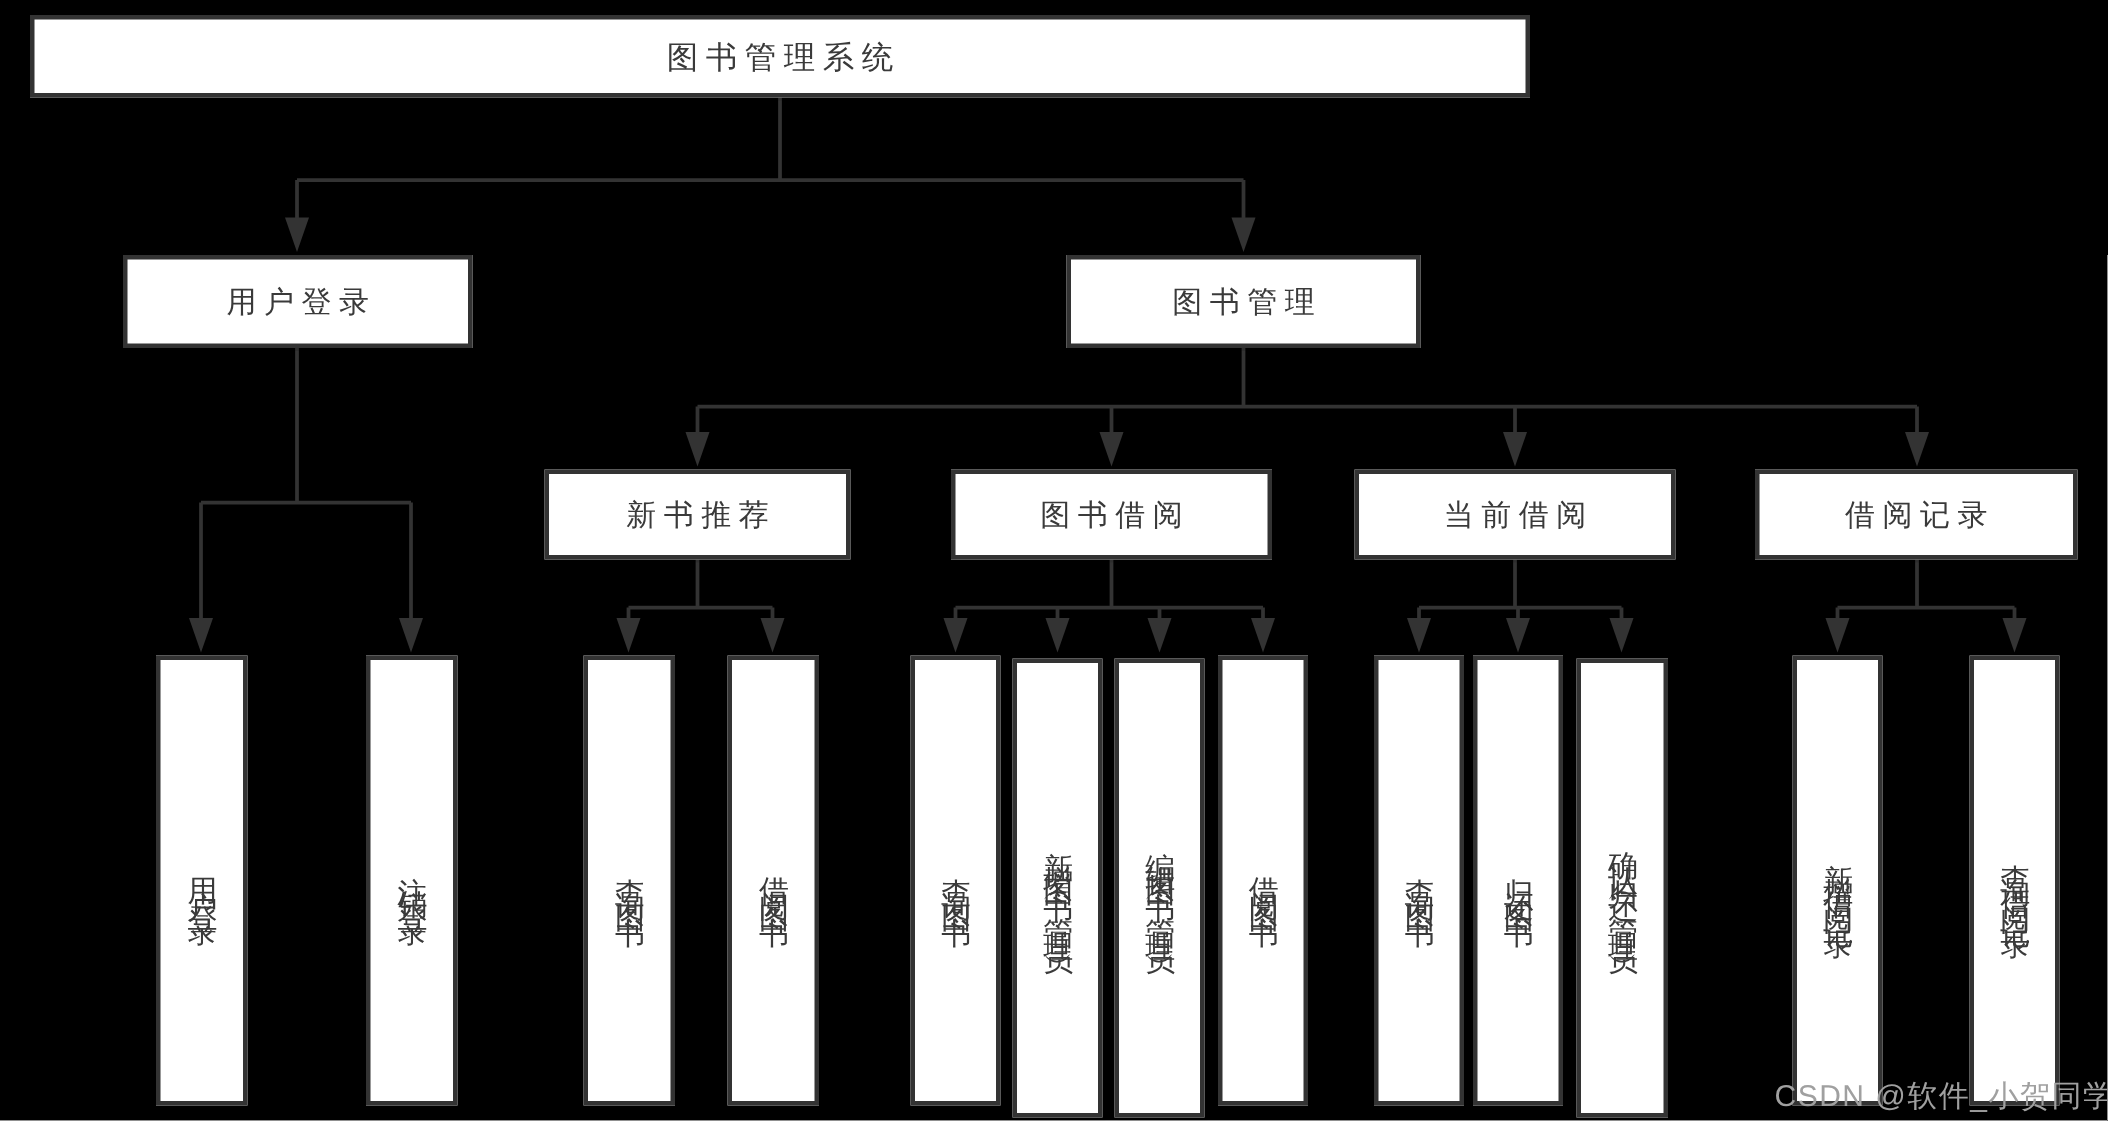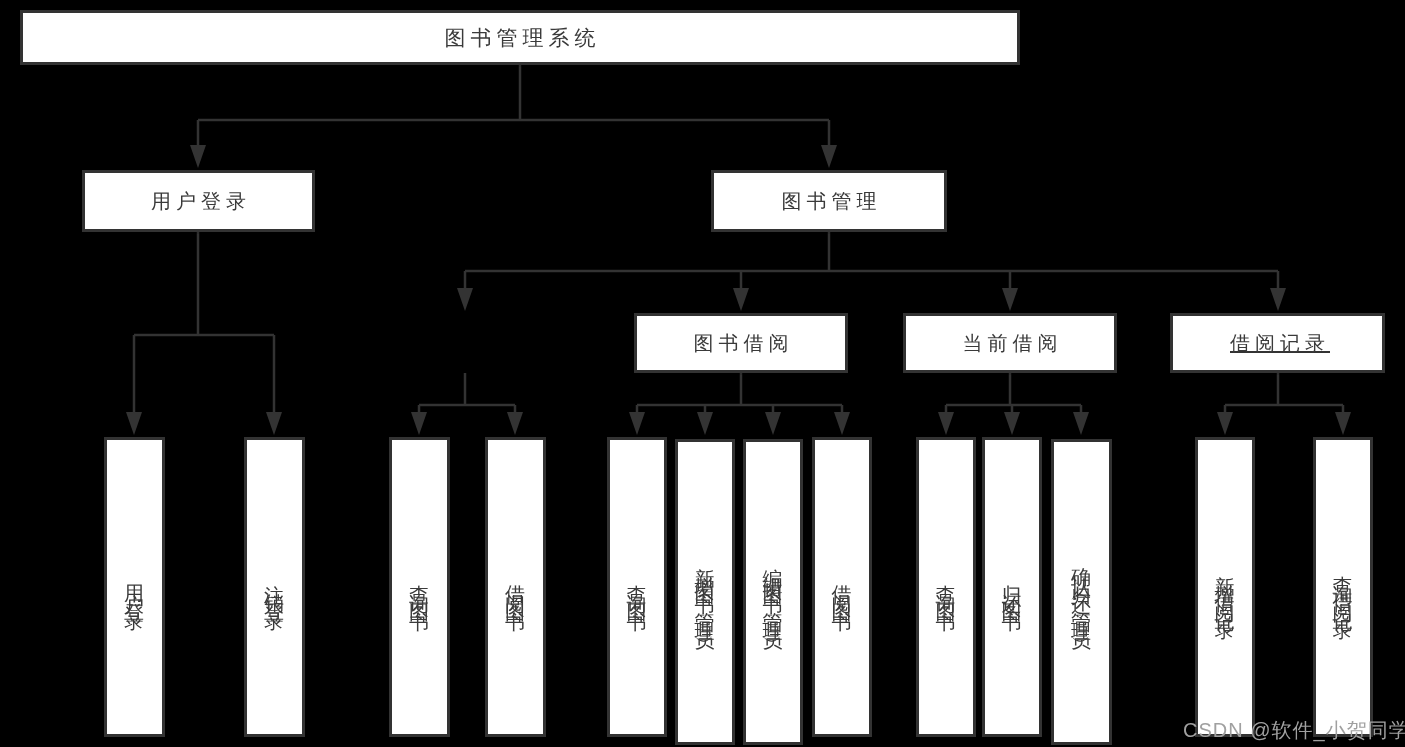--- a/index.html
+++ b/index.html
@@ -37,21 +37,21 @@
     color:#3a3a3a;
     line-height:1.1;
   }
   
   #p-root {left:20px;  top:10px;  width:1000px; height:55px;}
   #p-l2a  {left:82px;  top:170px; width:233px;  height:62px;}
   #p-l2b  {left:711px; top:170px; width:236px;  height:62px;}
   #p-l3a  {left:363px; top:313px; width:204px;  height:60px;}
   #p-l3b  {left:634px; top:313px; width:214px;  height:60px;text-align:center;}
   #p-l3c  {left:903px; top:313px; width:214px;  height:60px;align-items:center;}
-  #p-l3d  {left:1170px;top:313px; width:215px;  height:60px;text-decoration:underline;}
+  #p-l3d  {left:1170px;top:313px; width:215px;  height:60px;}
   #p-v1  {left:104px;  top:437px; width:61px; height:300px;}
   #p-v2  {left:244px;  top:437px; width:61px; height:300px;}
   #p-v3  {left:389px;  top:437px; width:61px; height:300px;}
   #p-v4  {left:485px;  top:437px; width:61px; height:300px;}
   #p-v5  {left:607px;  top:437px; width:60px; height:300px;}
   #p-v6  {left:675px;  top:439px; width:60px; height:306px;}
   #p-v7  {left:743px;  top:439px; width:60px; height:306px;}
   #p-v8  {left:812px;  top:437px; width:60px; height:300px;}
   #p-v9  {left:916px;  top:437px; width:60px; height:300px;}
   #p-v10 {left:982px;  top:437px; width:60px; height:300px;}
@@ -136,20 +136,23 @@
     <span>图书管理系统</span>
   </div>
 
   <div class="node hbox" id="p-l2a">
     <span>用户登录</span>
   </div>
   <div class="node hbox" id="p-l2b">
     <span>图书管理</span>
   </div>
 
+  <div class="node hbox" id="p-l3a">
+    <span>新书推荐</span>
+  </div>
   <div class="node hbox" id="p-l3b">
     <span>图书借阅</span>
   </div>
   <div class="node hbox" id="p-l3c">
     <span>当前借阅</span>
   </div>
   <div class="node hbox" id="p-l3d">
     <span>借阅记录</span>
   </div>
 

